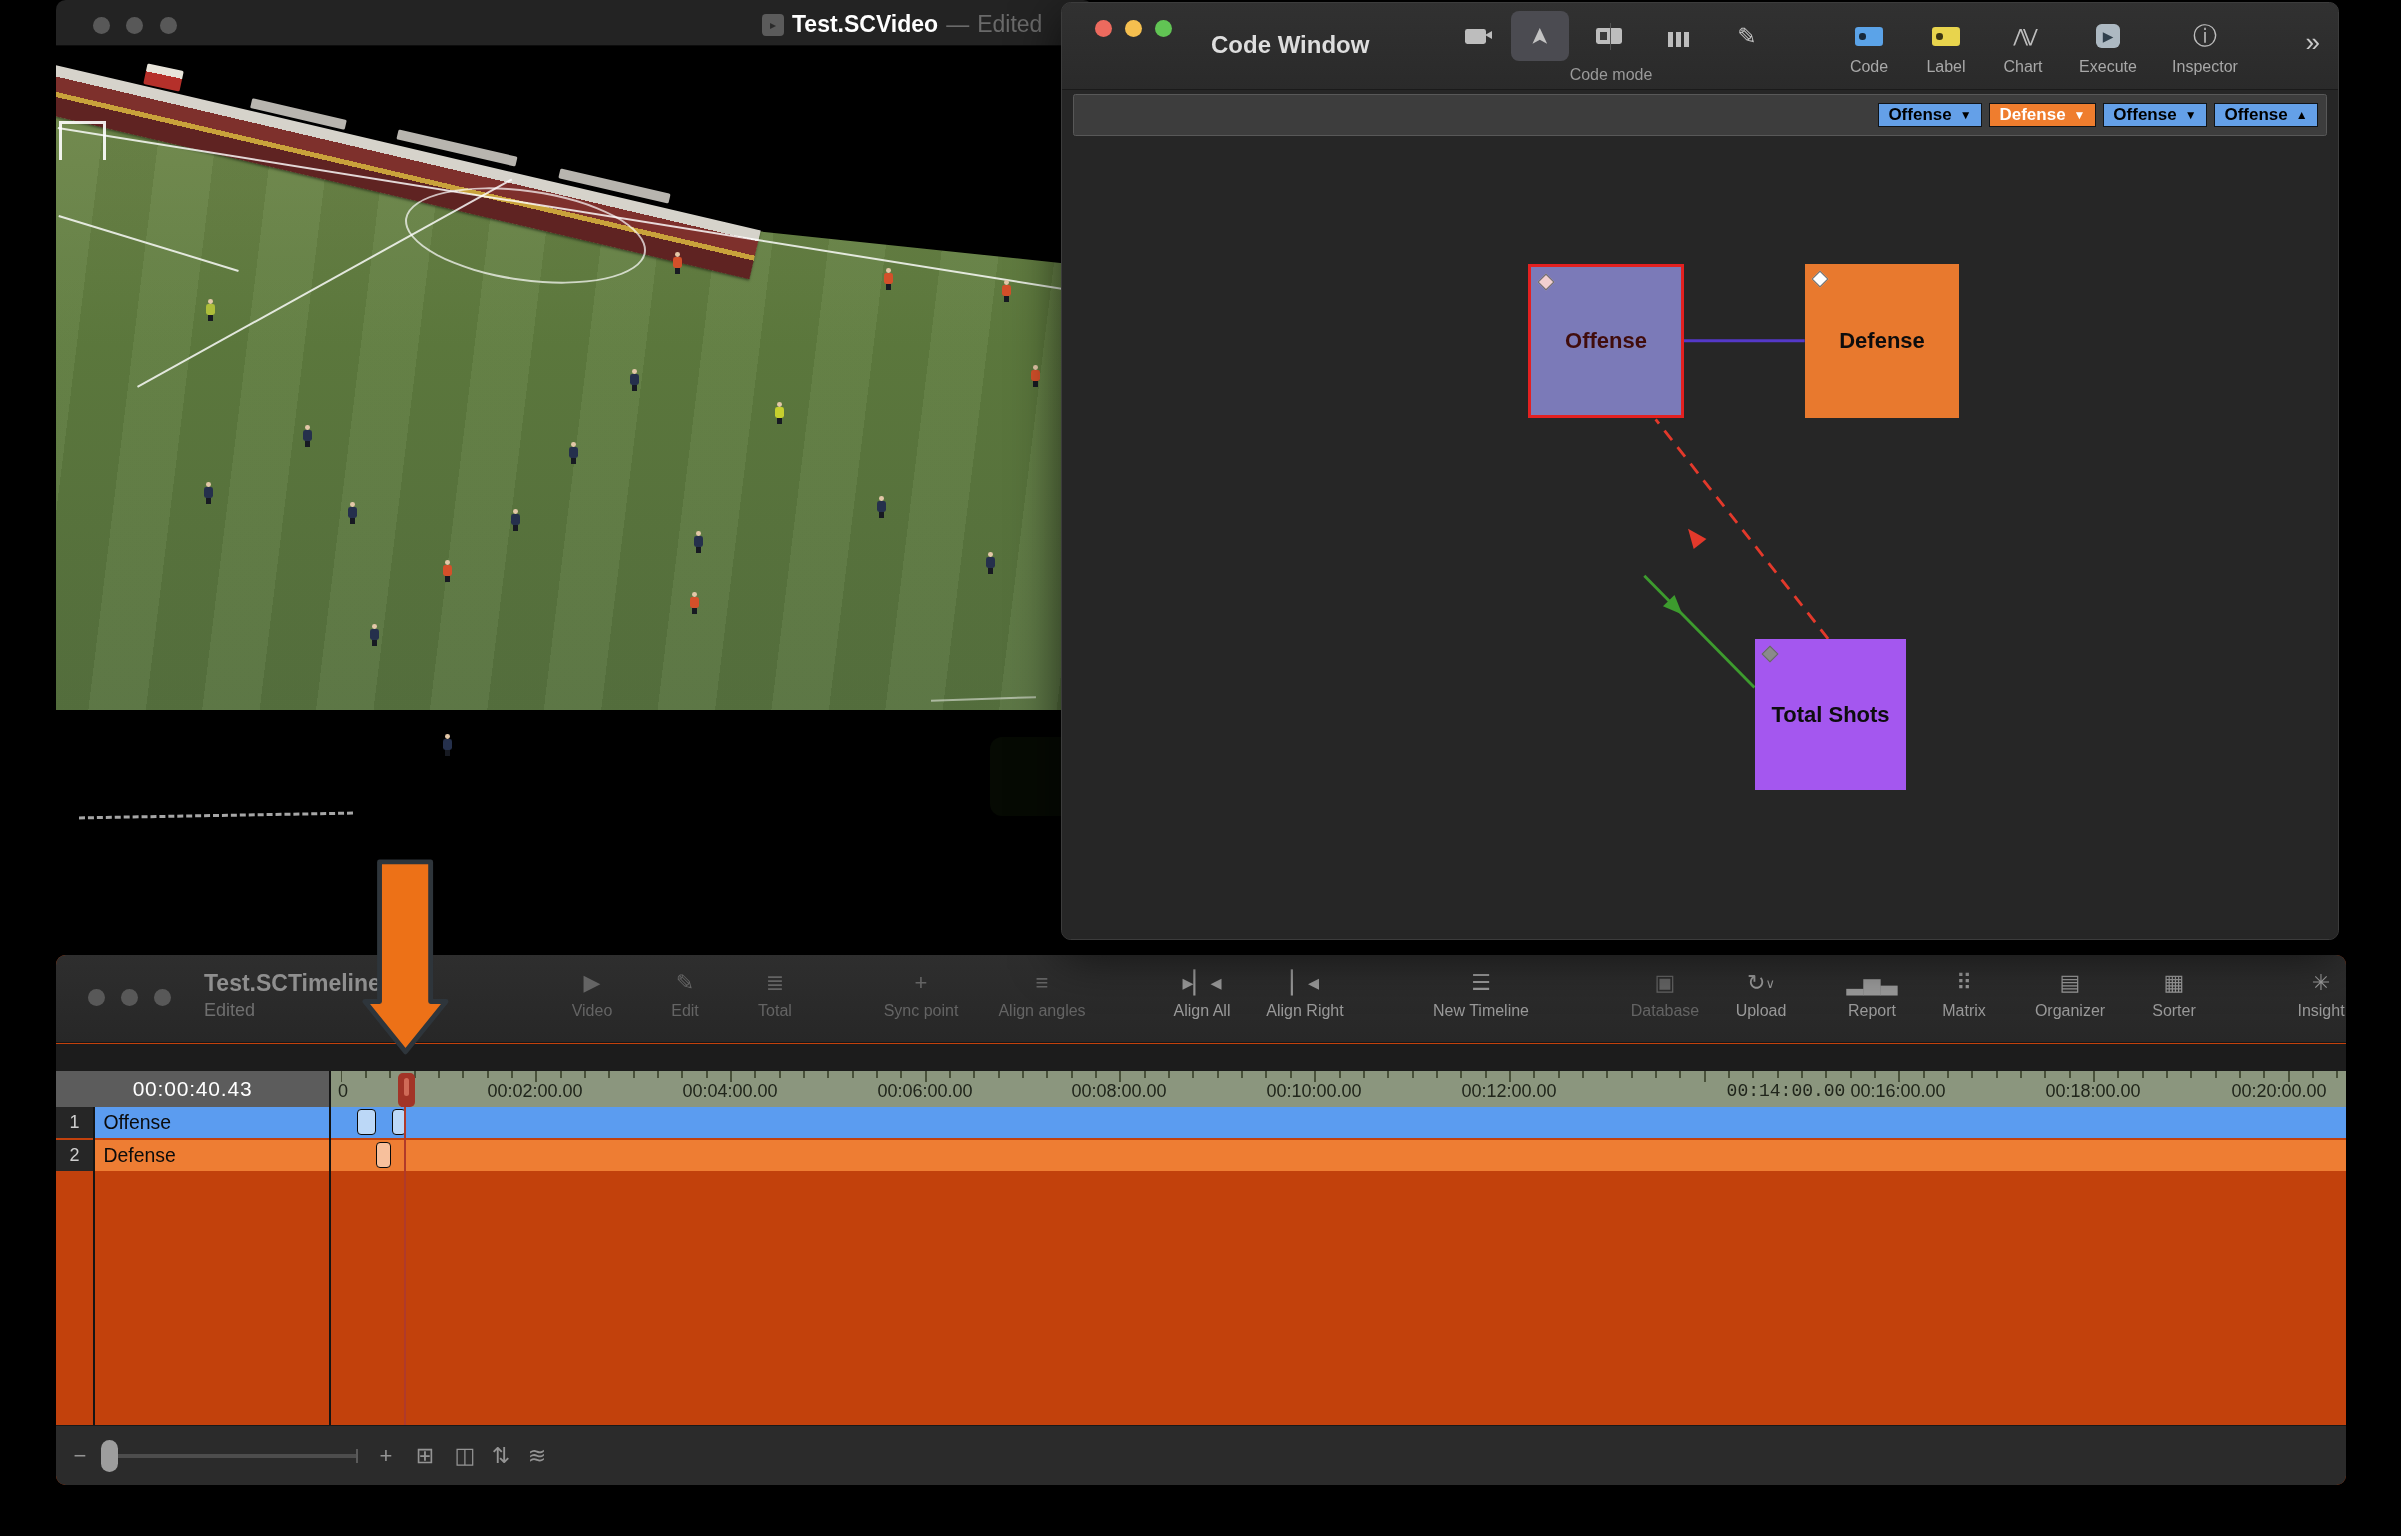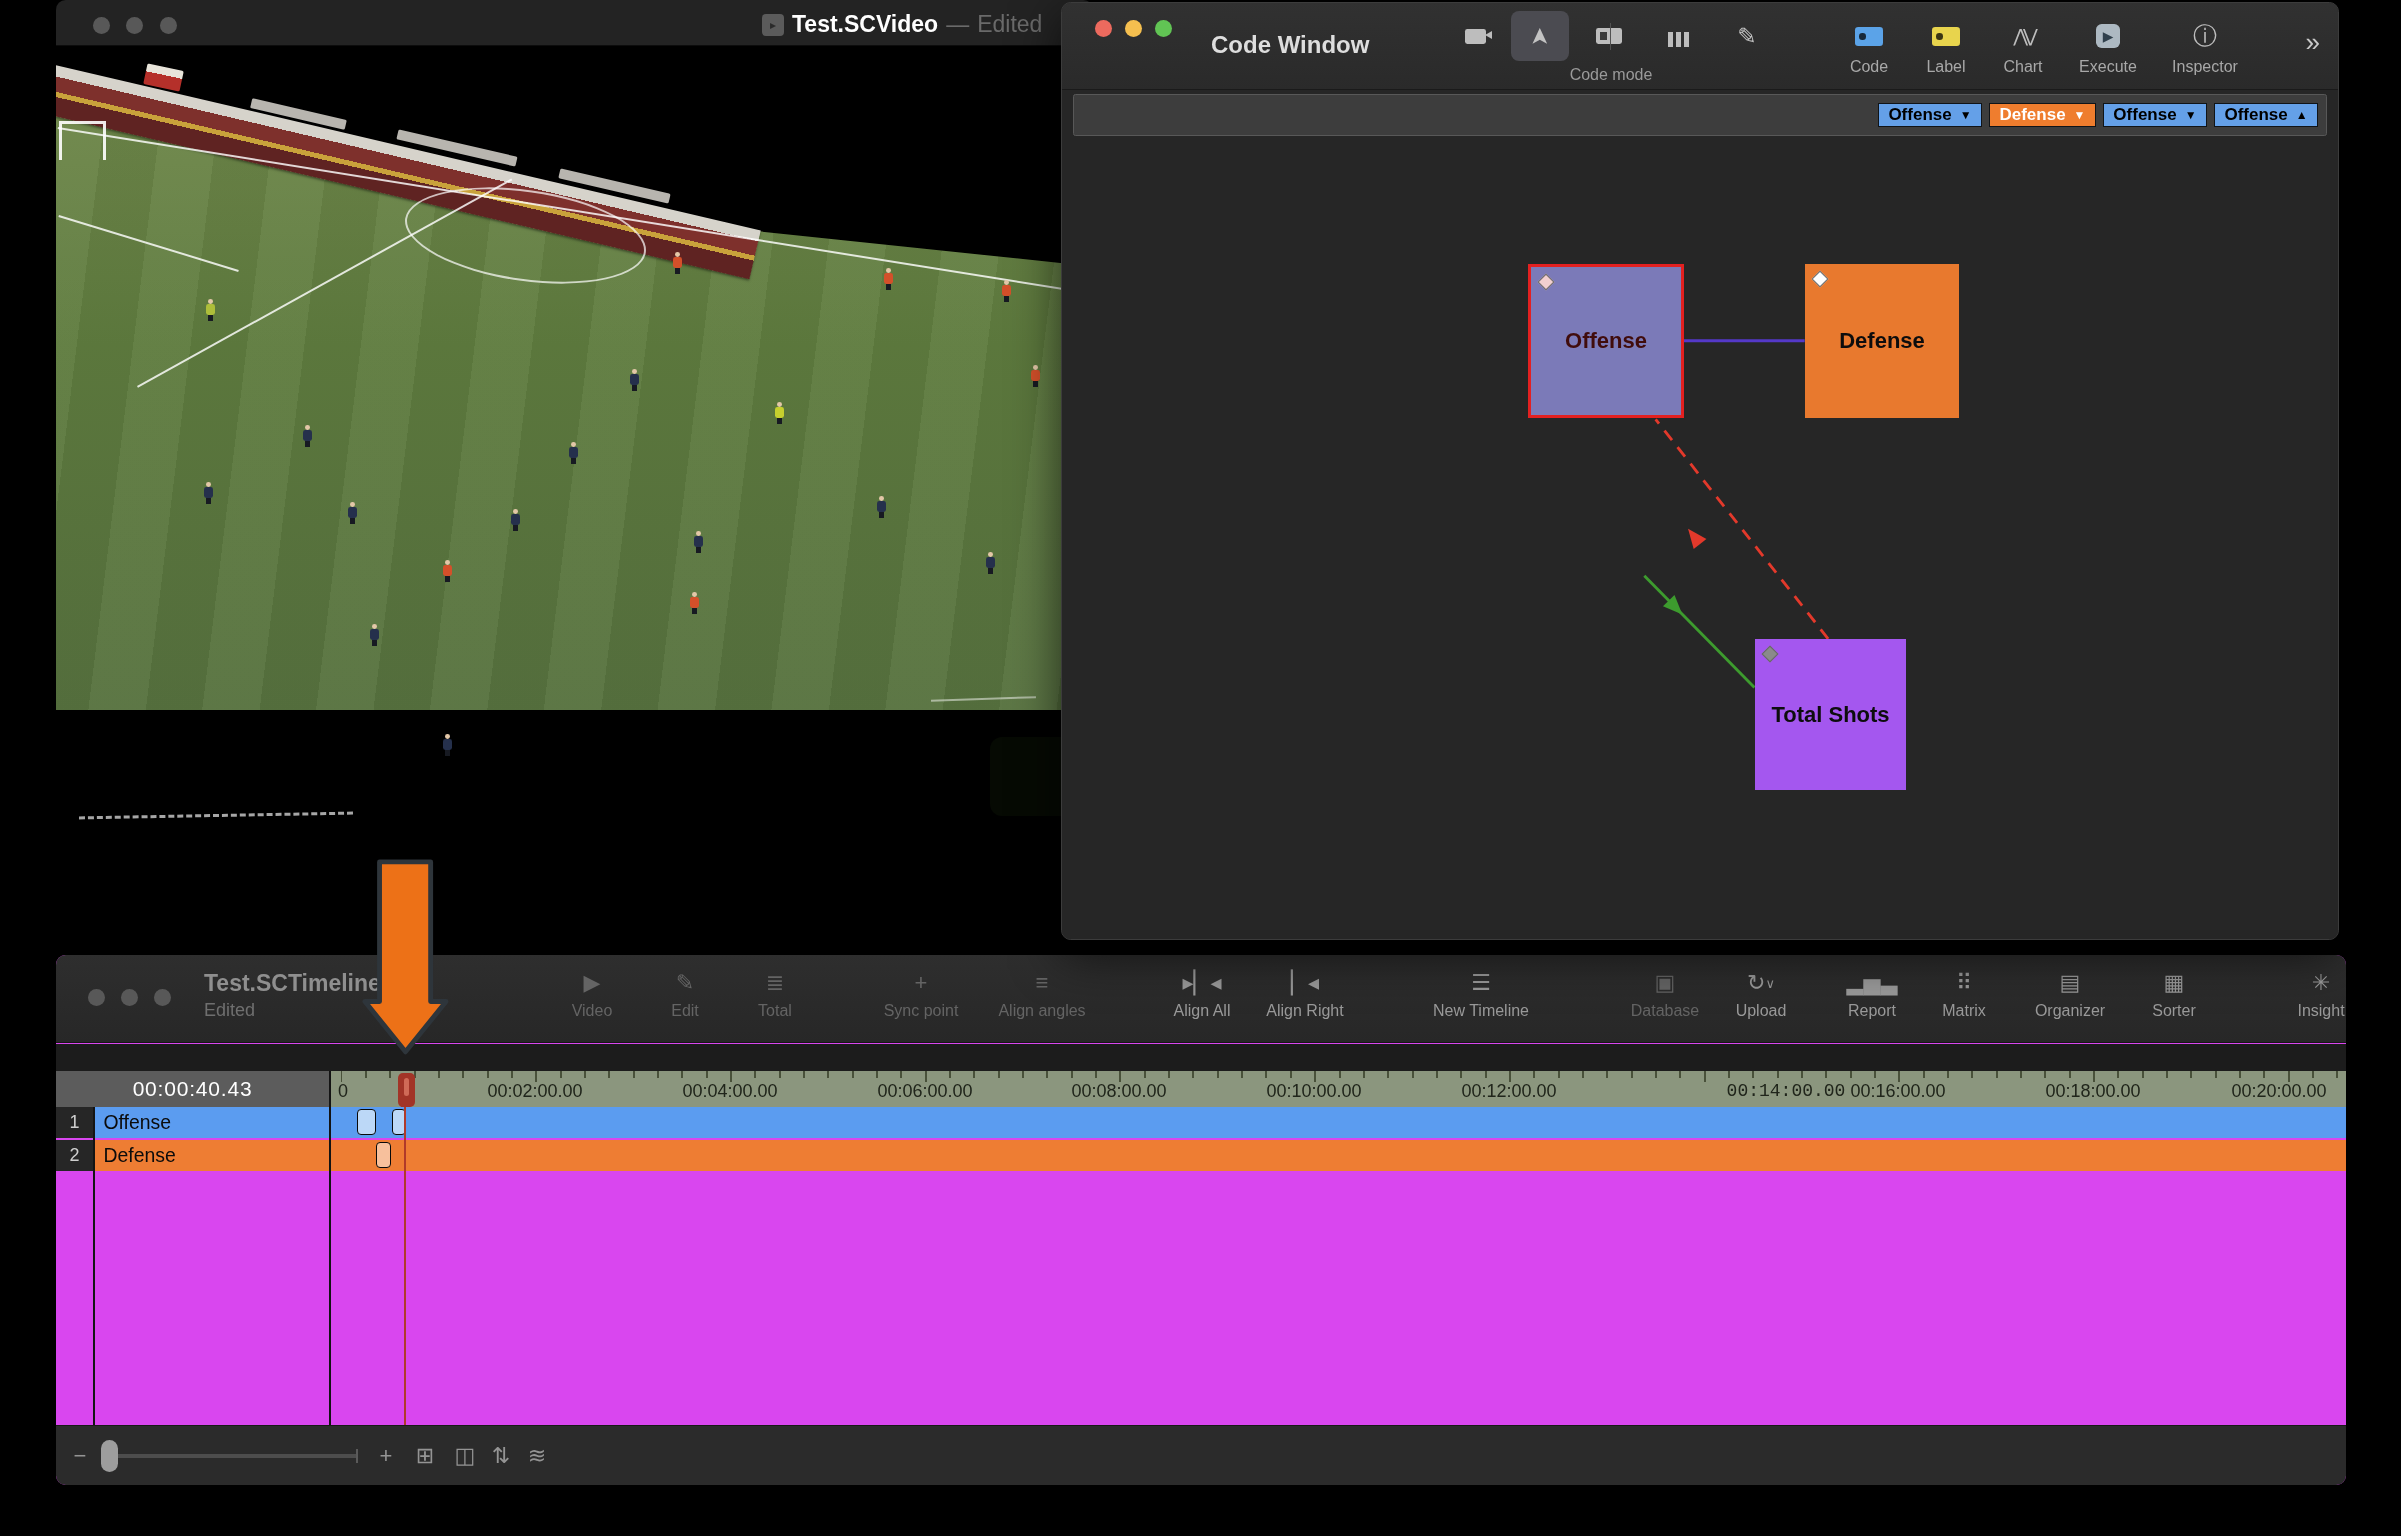--- a/index.html
+++ b/index.html
@@ -97,21 +97,21 @@
 
   #code-canvas { position:absolute; left:0; top:136px; width:1278px; height:802px; background:#262626; }
   .code-btn { position:absolute; display:flex; align-items:center; justify-content:center;
               font-size:22px; font-weight:bold; }
   .code-btn .marker { position:absolute; left:9px; top:9px; width:12px; height:12px; }
   .marker-diamond { transform:rotate(45deg); border:1.6px solid #666; }
   .marker-circle { border-radius:50%; border:1.6px solid #777; }
   #connections { position:absolute; left:0; top:0; pointer-events:none; }
 
   
-  #timeline-window { left:56px; top:955px; width:2290px; height:530px; background:#d946ef; }
+  #timeline-window { left:56px; top:955px; width:2290px; height:530px; background:#c2410c; }
   #tl-header { position:absolute; left:0; top:0; width:100%; height:88px;
                background:linear-gradient(#2e2e2e,#272727); border-bottom:0.8px solid #161616; }
   #tl-title { position:absolute; left:148px; top:14.6px; font-size:23px; font-weight:bold; color:#8f8f8f; }
   #tl-edited { position:absolute; left:148px; top:45px; font-size:18px; color:#6f6f6f; }
   .tl-tb-item { position:absolute; top:11.3px; transform:translateX(-50%); display:flex;
                 flex-direction:column; align-items:center; white-space:nowrap; }
   .tl-tb-icon { height:34px; display:flex; align-items:center; justify-content:center; font-size:22px; }
   .tl-tb-label { font-size:16px; margin-top:1.6px; }
   .tb-dim .tl-tb-icon, .tb-dim .tl-tb-label { color:#646464; }
   .tb-lit .tl-tb-icon, .tb-lit .tl-tb-label { color:#999999; }

